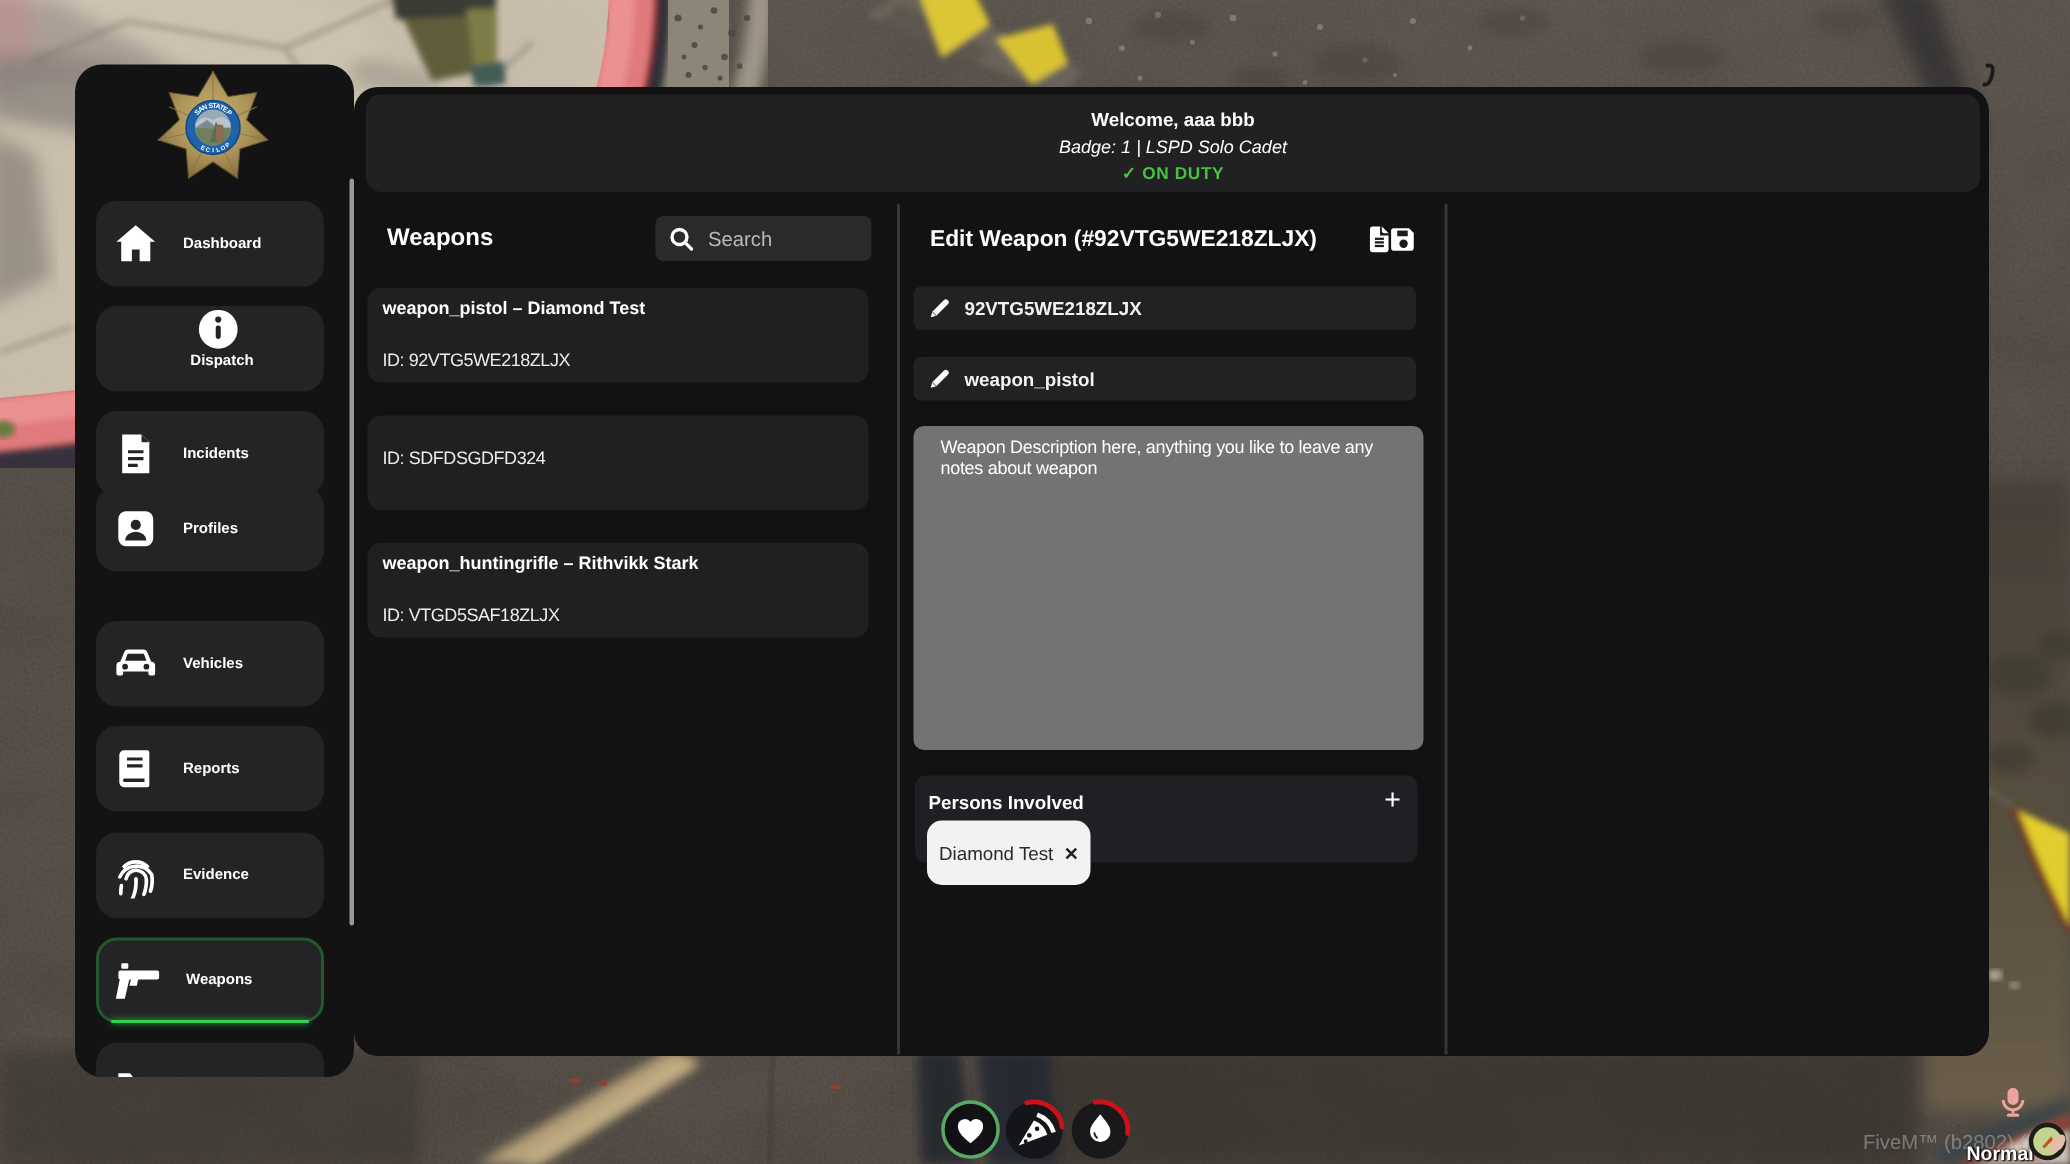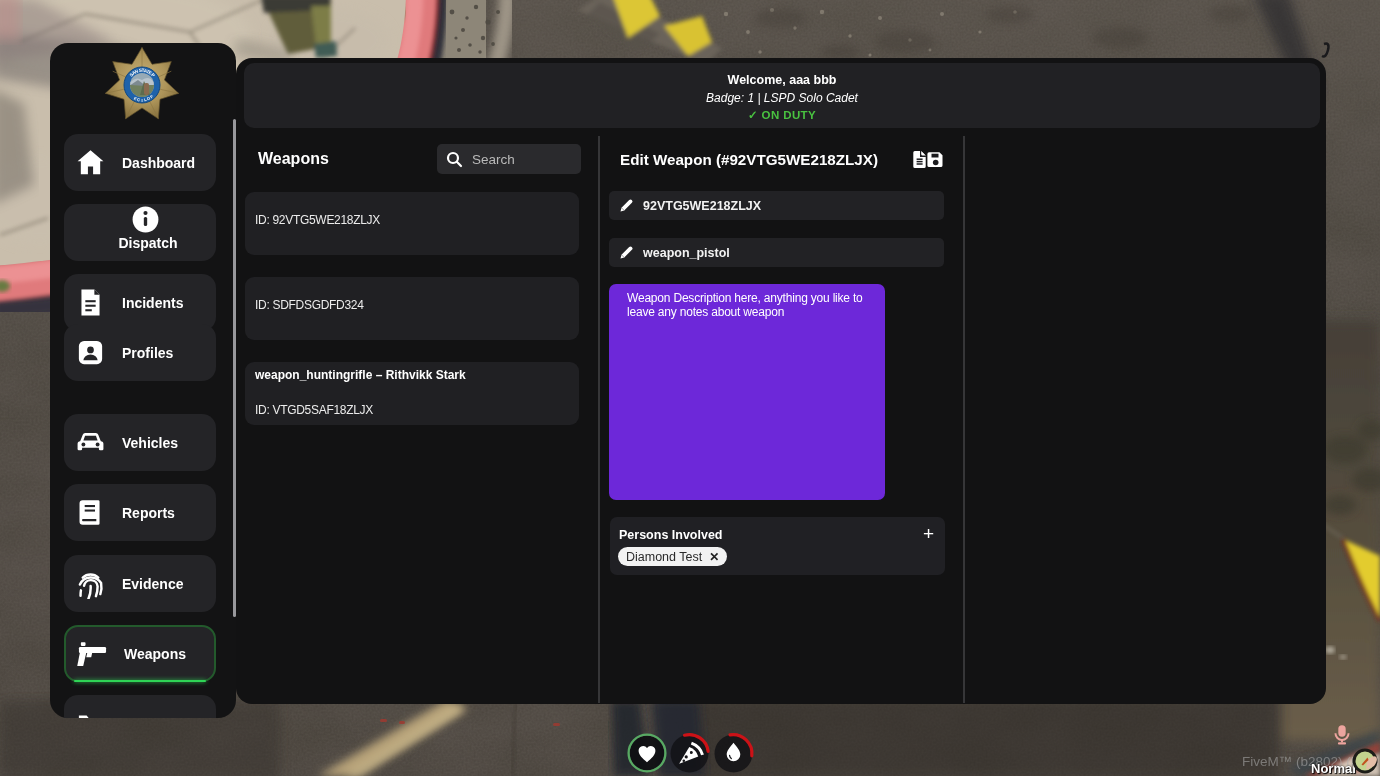--- a/index.html
+++ b/index.html
@@ -5,21 +5,21 @@
   html,body{margin:0;padding:0;width:1380px;height:776px;overflow:hidden;background:#3b3731;
     font-family:"Liberation Sans",sans-serif;}
   #stage{position:absolute;inset:0;width:1380px;height:776px;}
   .abs{position:absolute;}
   
   #sidebar{left:50px;top:43px;width:186px;height:675px;background:#131314;border-radius:18px;z-index:5;}
   #logo{left:104px;top:46px;z-index:7;}
   .nav{position:absolute;z-index:7;left:64px;width:152px;height:57px;background:#242427;border-radius:14px;
        display:flex;align-items:center;}
   .nav .ic{width:31px;height:31px;margin-left:11px;flex:none;}
-  .nav .tx{color:#fff;font-weight:bold;font-size:14px;margin-left:16px;white-space:nowrap;}
+  .nav .tx{color:#fff;font-weight:bold;font-size:10px;margin-left:16px;white-space:nowrap;}
   .nav.active{border:2px solid #235a2c;box-sizing:border-box;} .nav.active:after{content:"";position:absolute;left:8px;right:8px;bottom:-2px;height:2.5px;background:#2fd456;border-radius:2px;box-shadow:0 0 4px #2fd456;}
   #sbscroll{left:233px;top:119px;width:3px;height:498px;background:#98989c;border-radius:2px;z-index:8;}
   
   #main{left:236px;top:58px;width:1090px;height:646px;background:#121213;border-radius:16px;z-index:4;}
   #header{left:8px;top:5px;width:1076px;height:65px;background:#212124;border-radius:10px;
           text-align:center;color:#fff;}
   #header .l1{margin-top:10px;font-size:12.5px;font-weight:bold;}
   #header .l2{margin-top:4px;font-size:12px;font-style:italic;}
   #header .l3{margin-top:3px;font-size:11.5px;font-weight:bold;color:#49c240;letter-spacing:.4px;}
   .vdiv{position:absolute;top:78px;width:2px;height:567px;background:#363638;}
@@ -29,28 +29,28 @@
           display:flex;align-items:center;}
   #search .ph{color:#b9b9b9;font-size:13.5px;margin-left:9px;}
   .card{position:absolute;left:9px;width:334px;height:63px;background:#202023;border-radius:9px;color:#fff;}
   .card .t{margin:6px 0 0 10px;font-size:12px;font-weight:bold;}
   .card .id{margin:21px 0 0 10px;font-size:12px;letter-spacing:-0.3px;color:#ececec;}
   
   #etitle{left:384px;top:93px;font-size:15.2px;font-weight:bold;color:#fff;white-space:nowrap;}
   .input{position:absolute;left:373px;width:335px;height:29px;background:#222225;border-radius:5px;
          display:flex;align-items:center;color:#f2f2f2;font-size:13px;font-weight:bold;}
   .input svg{margin-left:10px;margin-right:9px;} .input span{font-size:12.5px;}
-  #descr{left:373px;top:226px;width:276px;height:216px;background:#6d28d9;border-radius:7px;
+  #descr{left:373px;top:226px;width:340px;height:216px;background:#737373;border-radius:7px;
          color:#fff;font-size:12px;line-height:13.5px;}
   #descr div{margin:8px 14px 0 18px;letter-spacing:-0.2px;}
   #persons{left:374px;top:459px;width:335px;height:58px;background:#202024;border-radius:7px;color:#fff;}
   #persons .pt{margin:11px 0 0 9px;font-size:12.5px;font-weight:bold;}
   #persons .plus{position:absolute;right:11px;top:6px;font-size:19px;font-weight:300;color:#fff;}
   #tag{position:absolute;left:8px;top:30px;height:19px;background:#f2f2f2;border-radius:10px;
-       display:flex;align-items:center;color:#2a2a2a;font-size:12.5px;padding:0 8px;text-align:right;}
+       display:flex;align-items:center;color:#2a2a2a;font-size:12.5px;padding:12px 8px;text-align:right;}
   #tag .x{margin-left:7px;font-weight:bold;font-size:12px;color:#222;}
   
   #fivem{left:1242px;top:754px;color:rgba(175,175,175,.55);font-size:13.5px;z-index:9;}
   #normal{left:1311px;top:761px;color:#fff;font-weight:bold;font-size:13px;z-index:10;
           text-shadow:0 0 2px #000,1px 1px 1px #000;}
 </style>
 </head>
 <body>
 <div id="stage">
 
@@ -284,20 +284,21 @@
 
     <div id="wtitle" class="abs">Weapons</div>
     <div id="search" class="abs">
       <svg width="17" height="17" viewBox="0 0 17 17" style="margin-left:9px">
         <circle cx="7" cy="7" r="5" fill="none" stroke="#fff" stroke-width="2.2"></circle>
         <line x1="10.8" y1="10.8" x2="15" y2="15" stroke="#fff" stroke-width="2.2" stroke-linecap="round"></line>
       </svg>
       <span class="ph">Search</span>
     </div>
     <div class="card" style="top:134px;">
+      <div class="t">weapon_pistol – Diamond Test</div>
       <div class="id">ID: 92VTG5WE218ZLJX</div>
     </div>
     <div class="card" style="top:219px;">
       <div class="id">ID: SDFDSGDFD324</div>
     </div>
     <div class="card" style="top:304px;">
       <div class="t">weapon_huntingrifle – Rithvikk Stark</div>
       <div class="id">ID: VTGD5SAF18ZLJX</div>
     </div>
 

